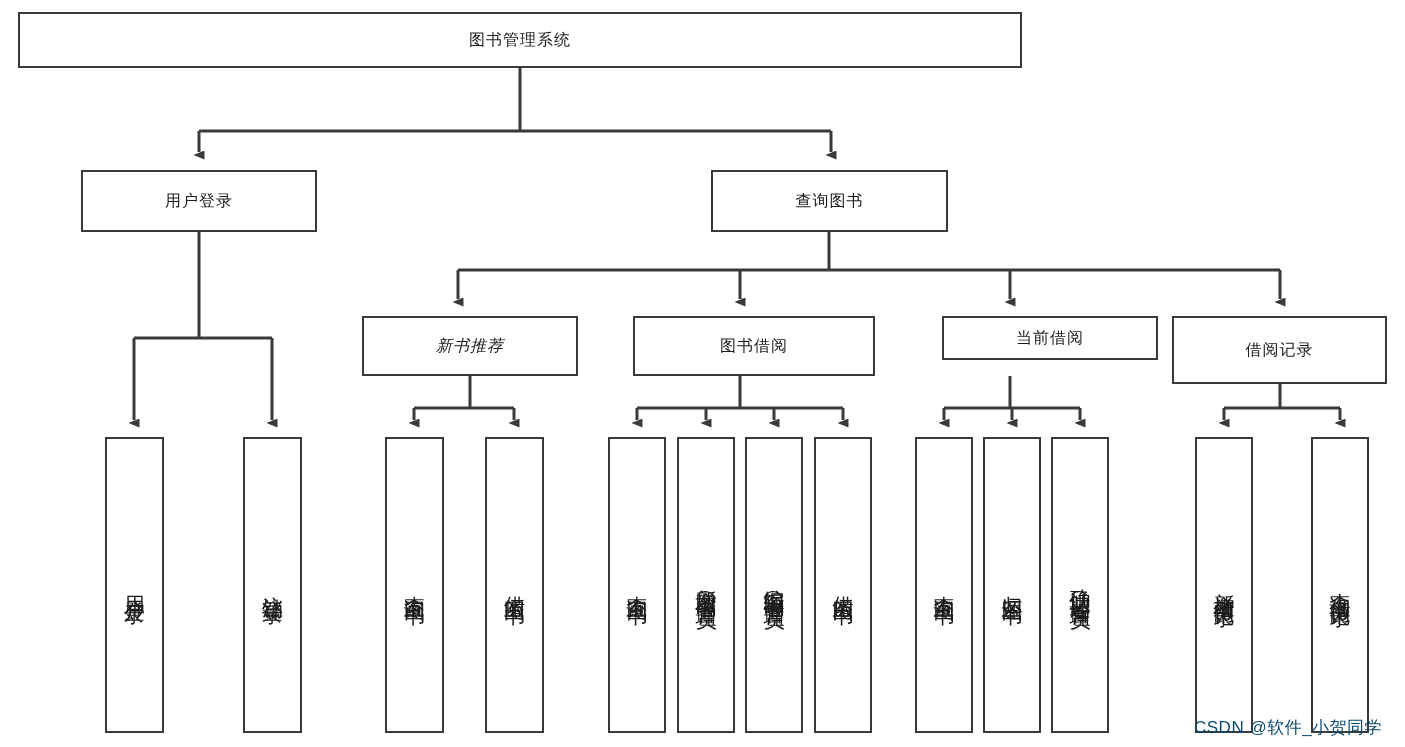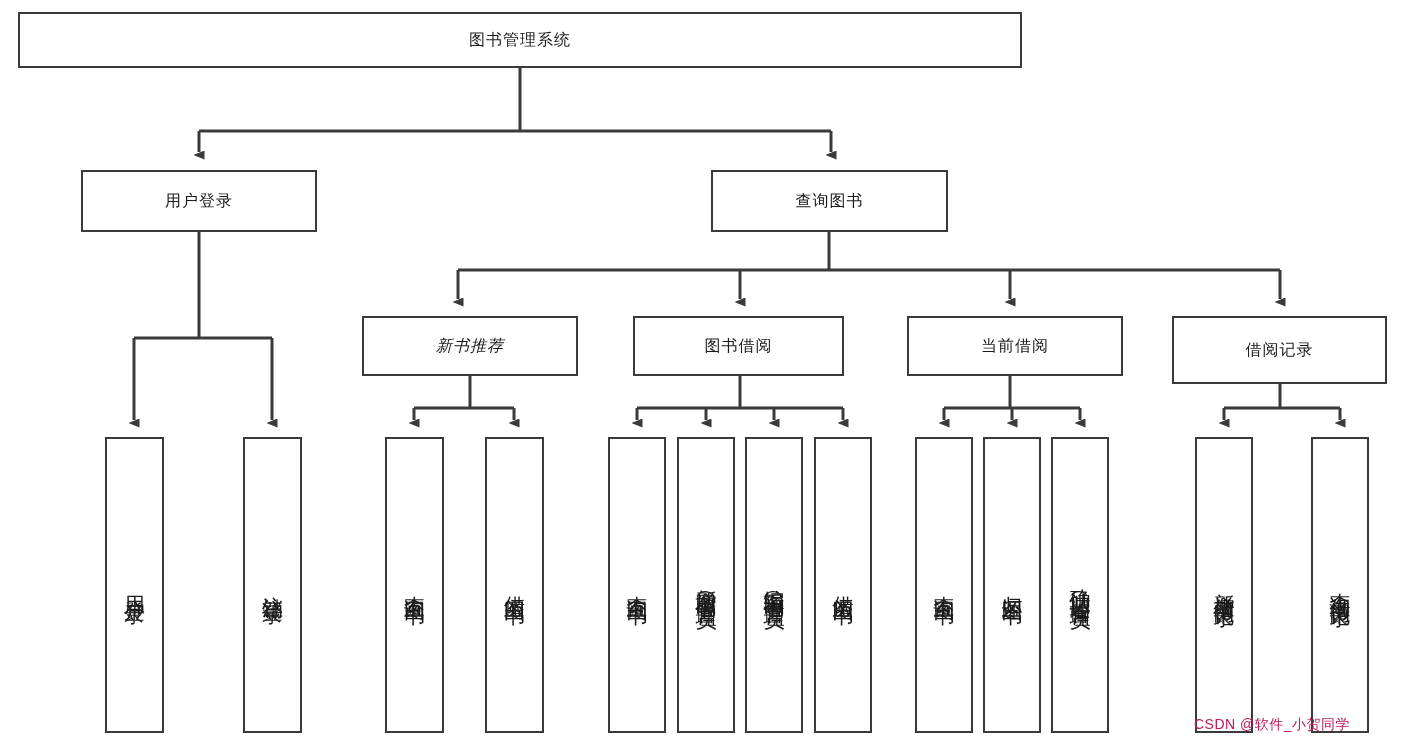--- a/index.html
+++ b/index.html
@@ -51,22 +51,22 @@
     justify-content: center;
     white-space: nowrap;
   }
   .node.v .vtext {
     writing-mode: vertical-rl;
     text-orientation: upright;
     line-height: 1.05;
   }
   .watermark {
     position: absolute;
-    font-size: 14px;
-    color: #be185d;
+    font-size: 17px;
+    color: #0c4a6e;
     white-space: nowrap;
     letter-spacing: 0.5px;
   }
 </style>
 </head>
 <body>
 
 <div id="canvas">
 
   <svg class="wires" viewBox="0 0 1405 747" xmlns="http://www.w3.org/2000/svg">
@@ -128,24 +128,24 @@
         <span>用户登录</span>
       </div>
       <div class="node h" style="left: 711px; top: 170px; width: 237px; height: 62px;">
         <span>查询图书</span>
       </div>
     </div>
   <div id="lvl3">
       <div class="node h" style="left: 362px; top: 316px; width: 216px; height: 60px; font-style: italic;">
         <span>新书推荐</span>
       </div>
-      <div class="node h" style="left: 633px; top: 316px; width: 211px; height: 60px;">
+      <div class="node h" style="left: 633px; top: 316px; width: 242px; height: 60px;">
         <span>图书借阅</span>
       </div>
-      <div class="node h" style="left: 907px; top: 316px; width: 216px; height: 60px;">
+      <div class="node h" style="left: 942px; top: 316px; width: 216px; height: 44px;">
         <span>当前借阅</span>
       </div>
       <div class="node h" style="left: 1172px; top: 316px; width: 215px; height: 68px;">
         <span>借阅记录</span>
       </div>
     </div>
   <div id="leaves">
       <div class="node v" style="left: 105px; top: 437px; width: 59px; height: 296px;">
         <span class="vtext">用户登录</span>
       </div>

